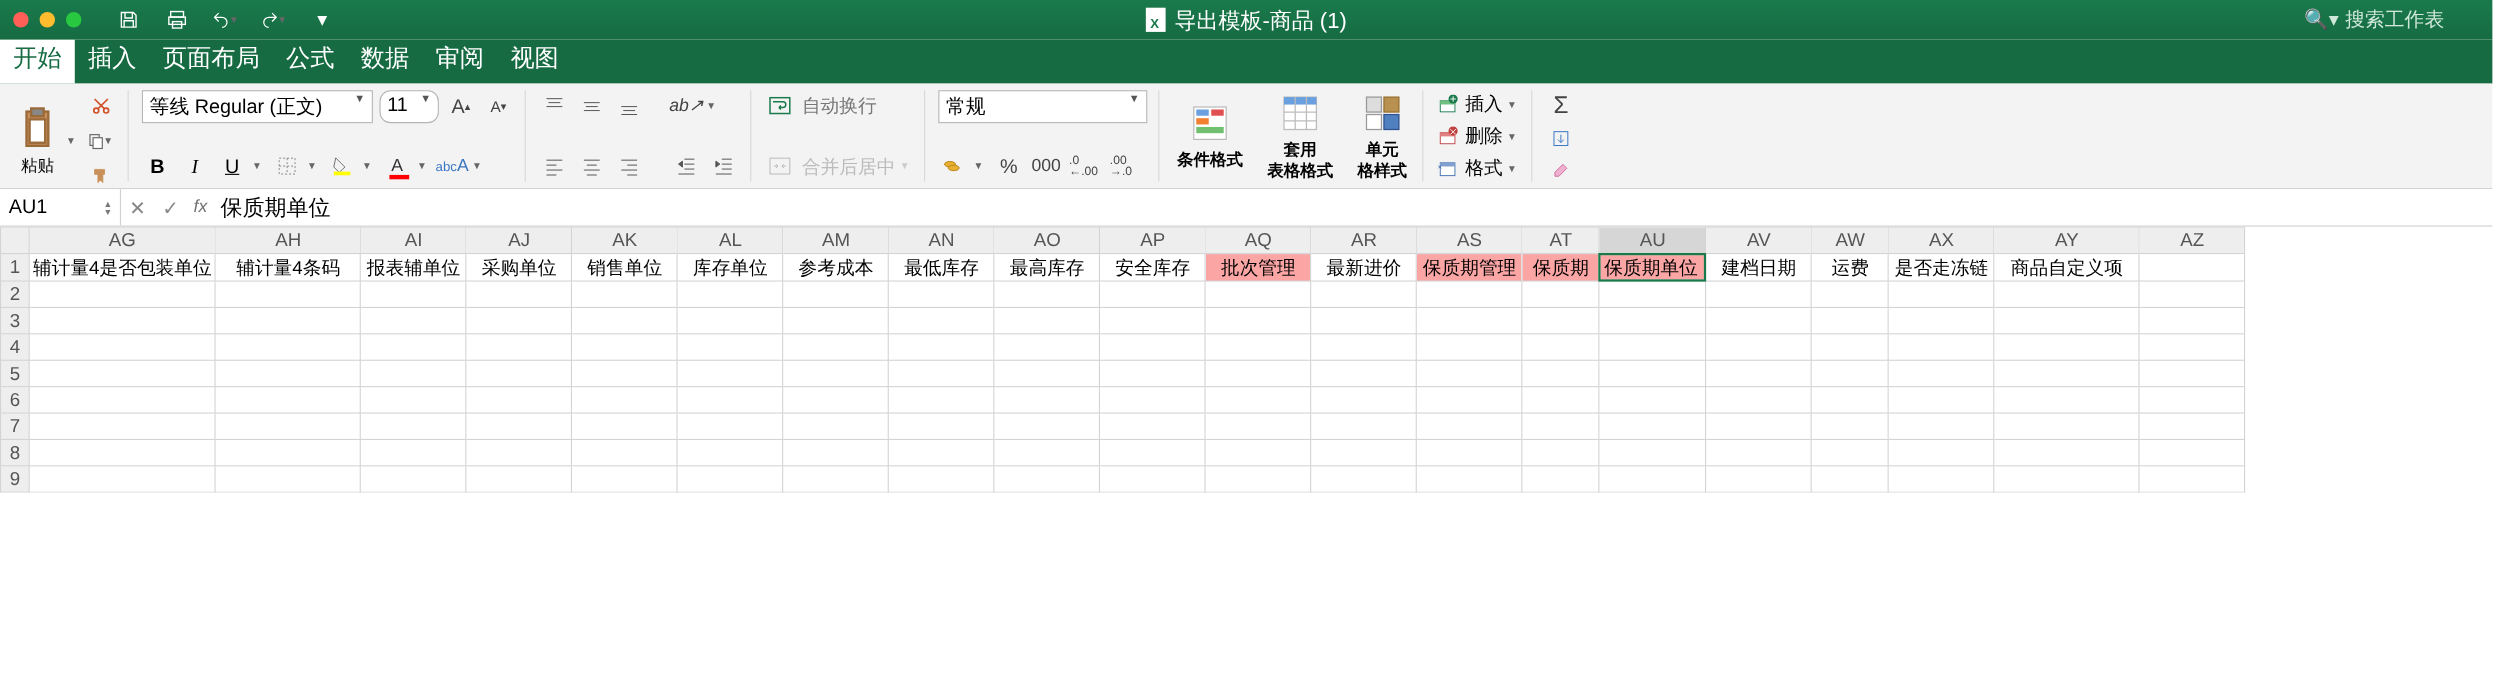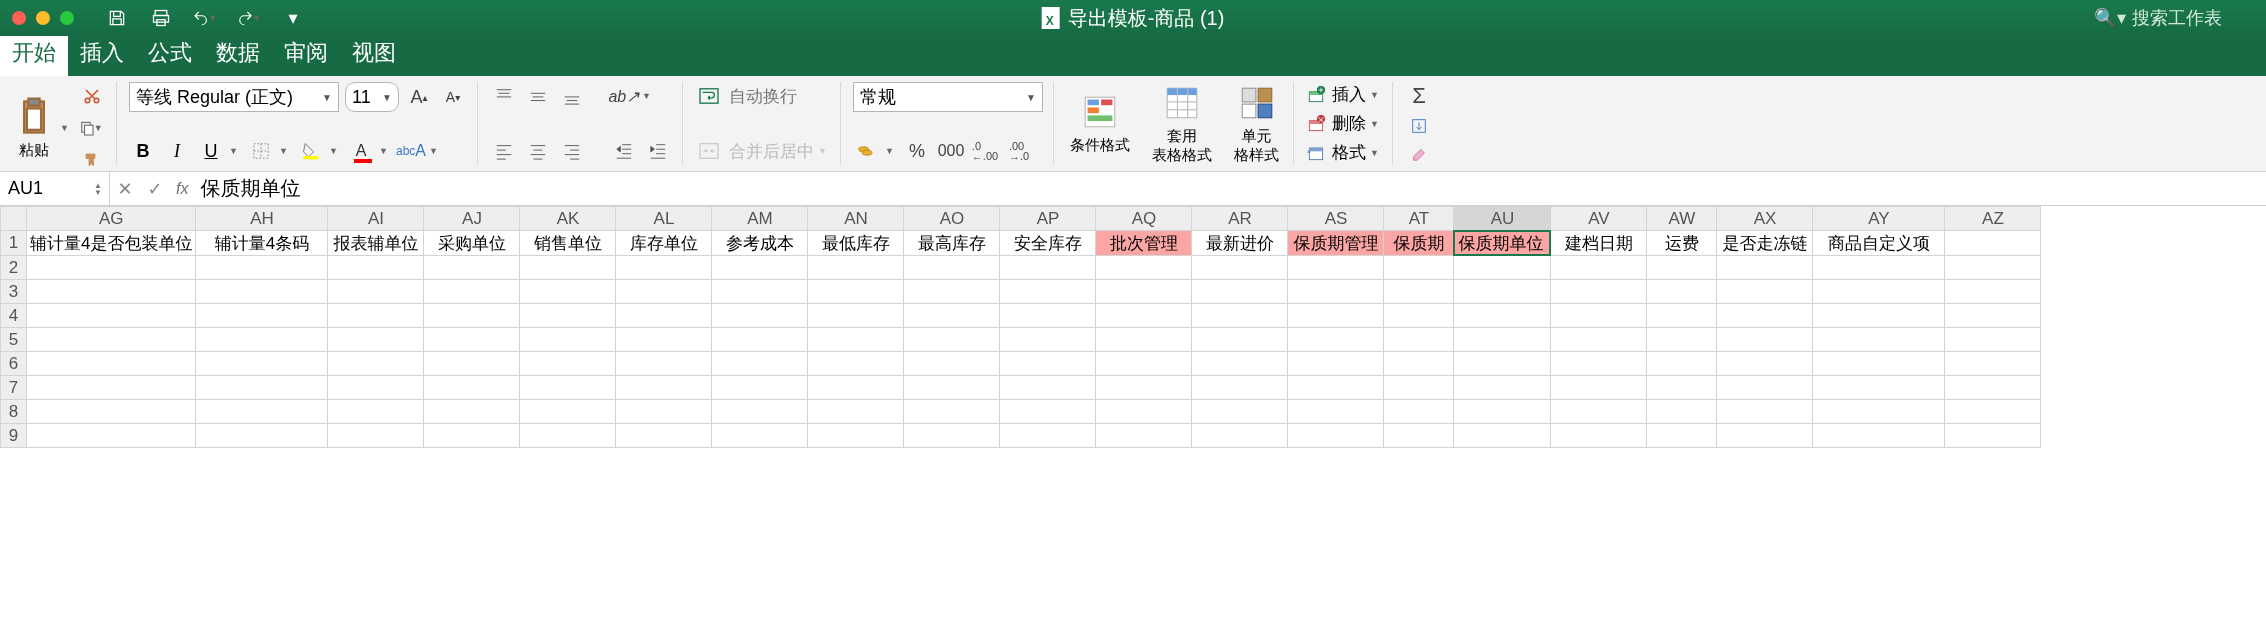--- a/index.html
+++ b/index.html
@@ -27,21 +27,21 @@
 
   
   .ribbon { height: 96px; background:#f3f3f3; border-bottom:1px solid #d0d0d0; display:flex; align-items:stretch; padding: 6px 8px; gap: 8px; }
   .group { display:flex; flex-direction:column; justify-content:space-between; border-right:1px solid #d8d8d8; padding-right:10px; padding-left:4px; }
   .group.noborder { border-right:none; }
   .row { display:flex; align-items:center; gap:6px; }
   .bigbtn { display:flex; flex-direction:column; align-items:center; justify-content:center; gap:4px; font-size:16px; cursor:pointer; padding: 0 4px; }
   .bigbtn .glyph { width:36px; height:40px; display:flex; align-items:center; justify-content:center; }
   .smallbtn { width:28px; height:28px; display:flex; align-items:center; justify-content:center; cursor:pointer; border:1px solid transparent; border-radius:3px; }
   .dd { width:12px; font-size:9px; color:#666; margin-left:-2px; }
-  .sel { border:1px solid #b5b5b5; background:#fff; padding:2px 6px; font-size:18px; display:flex; align-items:center; justify-content:space-between; }
+  .sel { border:1px solid #b5b5b5; background:#fff; padding:2px 6px; font-size:18px; display:flex; align-items:flex-start; justify-content:space-between; }
   .sel .car { font-size:10px; color:#555; }
   .fontbox { width:210px; height:30px; }
   .sizebox { width:54px; height:30px;border-radius:10px; }
   .numfmt { width:190px; height:30px; }
   .lbl { font-size:17px; color:#777; }
   .lbl.dis { color:#bbb; }
   .txt { font-size:15px; }
   .stack { display:flex; flex-direction:column; gap:4px; }
   .insert-row { display:flex; align-items:center; gap:6px; font-size:17px; cursor:pointer; }
 
@@ -109,20 +109,21 @@
   </div>
   <div class="search-area">
     <span>🔍▾</span>
     <input placeholder="搜索工作表" style="">
   </div>
 </div>
 
 <div class="tab-strip">
   <div class="tab active">开始</div>
   <div class="tab">插入</div>
+  <div class="tab">页面布局</div>
   <div class="tab">公式</div>
   <div class="tab">数据</div>
   <div class="tab">审阅</div>
   <div class="tab">视图</div>
 </div>
 
 <div class="ribbon">
 
   <div class="group">
     <div class="row">
@@ -315,21 +316,21 @@
         </div>
         <span class="dd">▼</span>
       <div class="smallbtn" style="font-size:18px;color:#444">%</div>
       <div class="smallbtn" style="font-size:16px;color:#444">000</div>
       <div class="smallbtn" style="font-size:11px;color:#444;line-height:10px">.0<br>←.00</div>
       <div class="smallbtn" style="font-size:11px;color:#444;line-height:10px">.00<br>→.0</div>
     </div>
   </div>
 
   <div class="group">
-    <div class="row" style="height:100%; align-items:center; gap:14px;">
+    <div class="row" style="height:100%; align-items:center; gap:14px;font-weight:bold;">
       <div class="bigbtn">
         <div class="glyph">
             <svg width="34" height="34" viewBox="0 0 30 30">
               <rect x="2" y="2" width="26" height="26" fill="#fff" stroke="#bbb"></rect>
               <rect x="4" y="4" width="10" height="5" fill="#6aa0e0"></rect>
               <rect x="4" y="11" width="10" height="5" fill="#f08030"></rect>
               <rect x="16" y="4" width="10" height="5" fill="#e05050"></rect>
               <rect x="4" y="18" width="22" height="5" fill="#70c070"></rect>
             </svg>
           </div>

